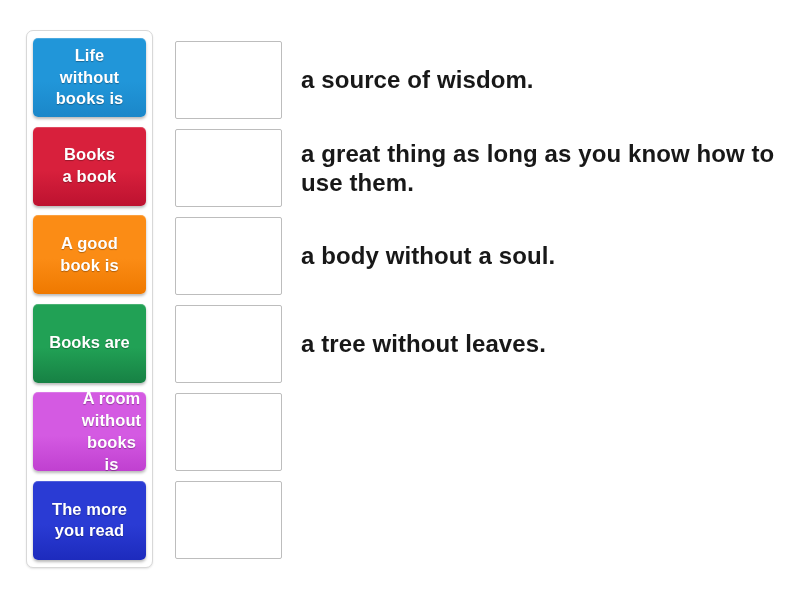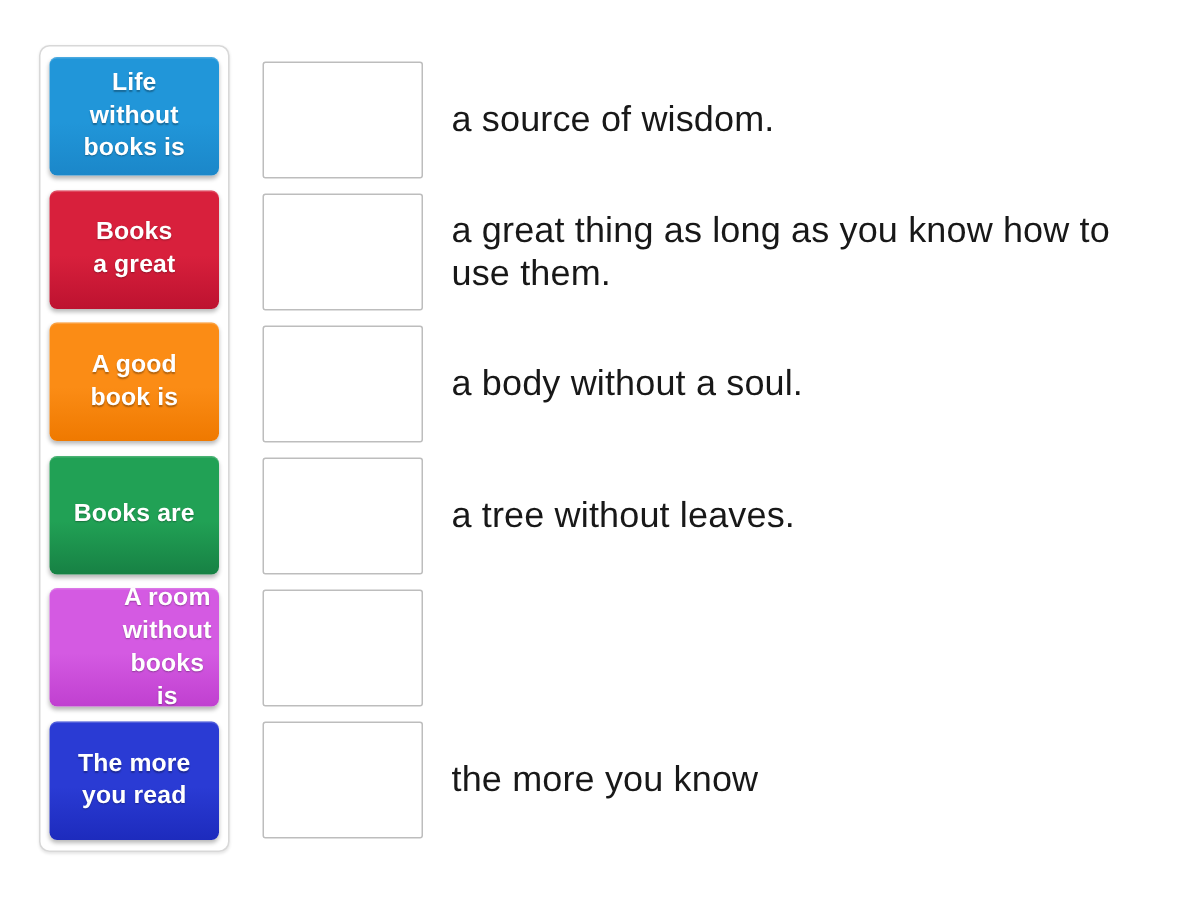--- a/index.html
+++ b/index.html
@@ -87,41 +87,41 @@
     border: 1px solid #bdbdbd;
     border-radius: 2px;
   }
 
   .answer {
     flex: 1 1 auto;
     padding-left: 19px;
     font-size: 24px;
     line-height: 1.22;
     color: #181818;
-    font-weight: 400;
+    font-weight: 700;
     letter-spacing: 0.1px;
   }
 </style>
 </head>
 <body>
 
 <div id="activity">
 
   <div class="tile-tray" id="tile-tray">
       <div class="tile" style="background: linear-gradient(rgb(33, 150, 217) 0%, rgb(33, 150, 217) 55%, rgb(27, 135, 201) 100%);">
         <div>
           <span>Life</span>
           <span>without</span>
           <span>books is</span>
         </div>
       </div>
       <div class="tile" style="background: linear-gradient(rgb(216, 32, 60) 0%, rgb(216, 32, 60) 55%, rgb(189, 18, 48) 100%);">
         <div>
           <span>Books</span>
-          <span>a great</span>
+          <span>a book</span>
         </div>
       </div>
       <div class="tile" style="background: linear-gradient(rgb(251, 140, 21) 0%, rgb(251, 140, 21) 55%, rgb(239, 121, 0) 100%);">
         <div>
           <span>A good</span>
           <span>book is</span>
         </div>
       </div>
       <div class="tile" style="background: linear-gradient(rgb(33, 161, 85) 0%, rgb(33, 161, 85) 55%, rgb(23, 129, 68) 100%);">
         <div>
@@ -158,17 +158,16 @@
       </div>
       <div class="row">
         <div class="dropzone"></div>
         <div class="answer">a tree without leaves.</div>
       </div>
       <div class="row">
         <div class="dropzone"></div>
       </div>
       <div class="row">
         <div class="dropzone"></div>
-        <div class="answer">the more you know</div>
       </div>
     </div>
 
 </div>
 
 </body></html>

